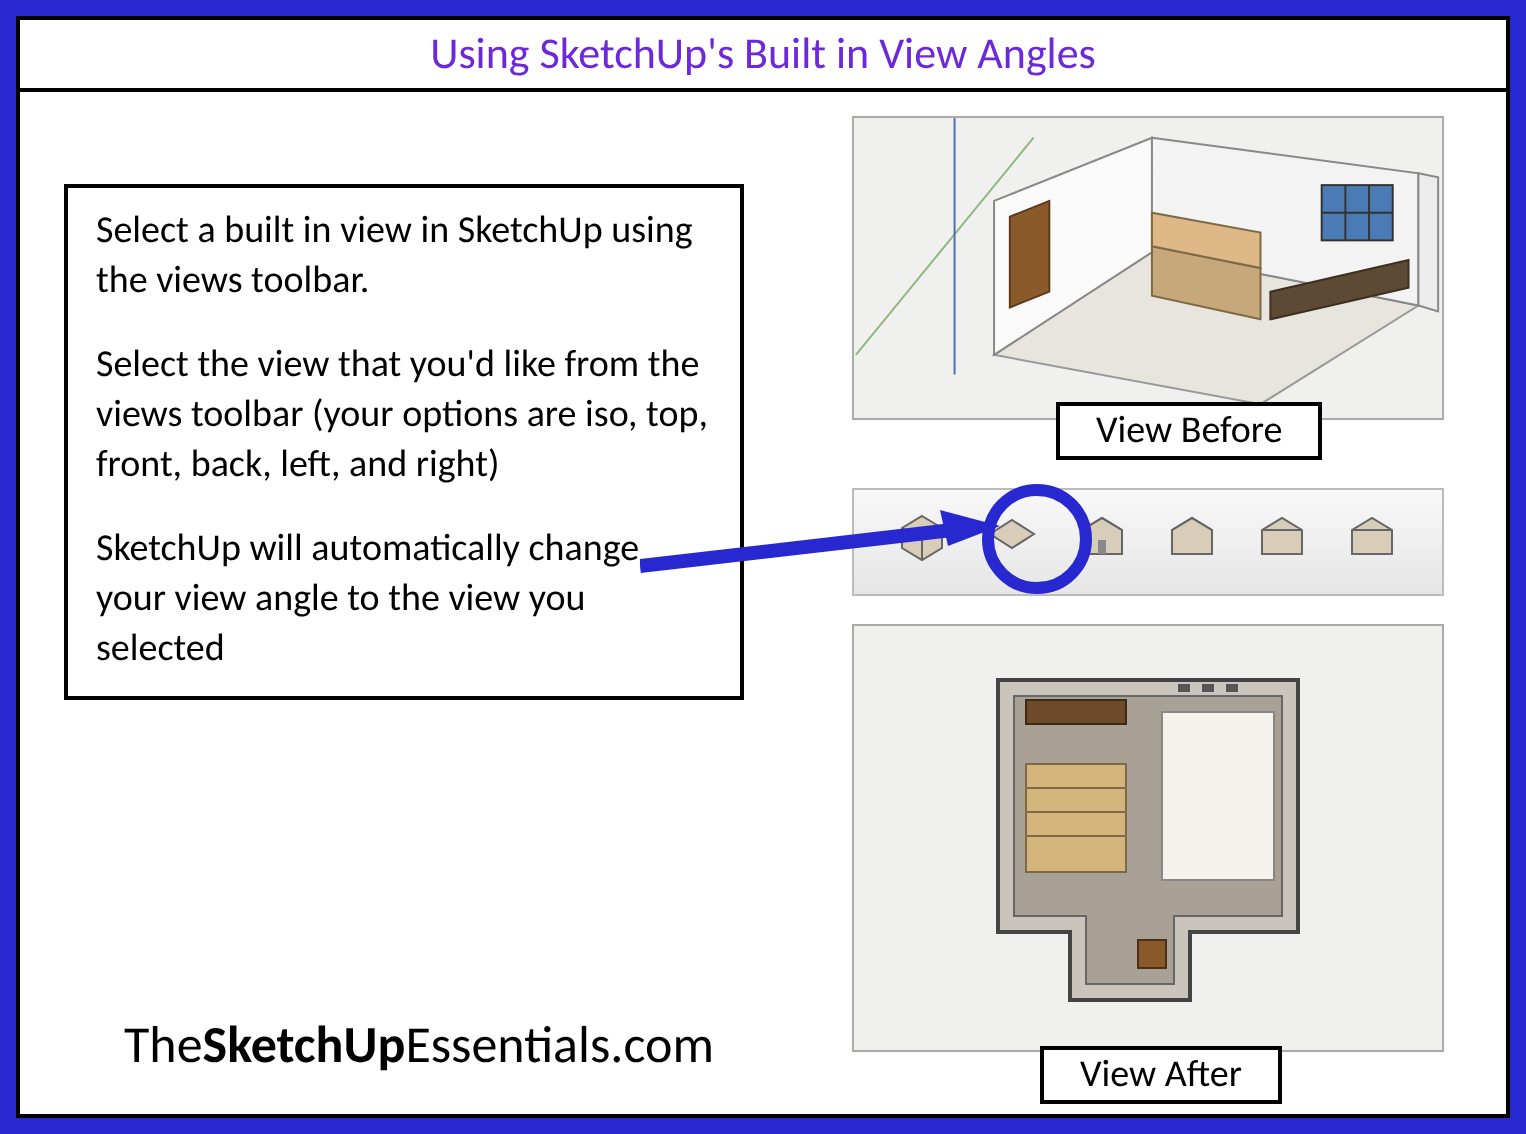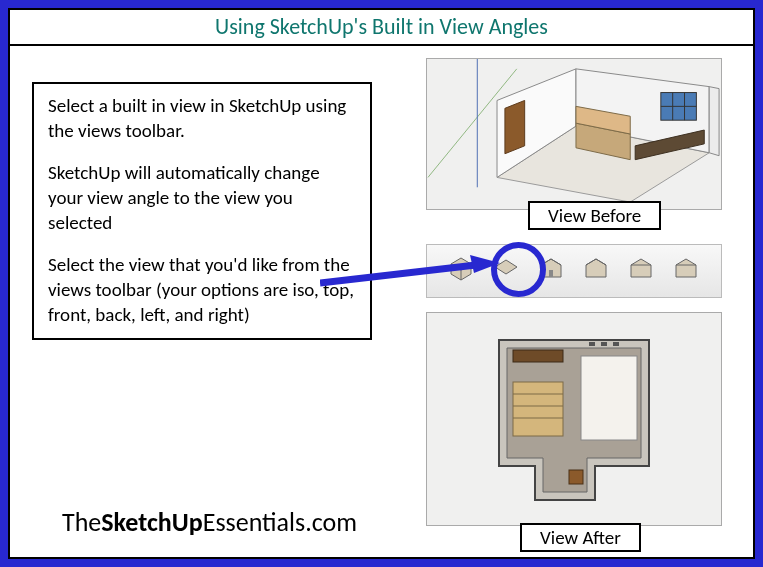--- a/index.html
+++ b/index.html
@@ -14,30 +14,30 @@
     width: 100%; height: 100%;
     border: 2px solid #000;
     position: relative;
   }
   .title-bar {
     height: 36px;
     border-bottom: 2px solid #000;
     text-align: center;
     font-size: 22px;
     line-height: 34px;
-    color: #0f766e;
+    color: #6d28d9;
   }
   .content {
     position: relative;
     width: 100%;
     height: calc(100% - 36px);
   }
   .text-box {
     position: absolute;
-    left: 22px; top: 36px;
+    left: 22px; top: 46px;
     width: 340px;
     border: 2px solid #000;
     padding: 10px 14px;
     font-size: 19px;
     line-height: 1.3;
     color: #000;
   }
   .text-box p { margin: 0 0 18px 0; }
   .text-box p:last-child { margin-bottom: 0; }
   .branding {
@@ -108,22 +108,22 @@
 <body>
 
 <div class="outer-frame">
   <div class="inner-frame">
     <div class="title-bar">Using SketchUp's Built in View Angles</div>
 
     <div class="content">
 
       <div class="text-box">
         <p>Select a built in view in SketchUp using the views toolbar.</p>
+        <p>Select the view that you'd like from the views toolbar (your options are iso, top, front, back, left, and right)</p>
         <p>SketchUp will automatically change your view angle to the view you selected</p>
-        <p>Select the view that you'd like from the views toolbar (your options are iso, top, front, back, left, and right)</p>
       </div>
 
       <div class="branding">
         <span>The</span><span class="bold">SketchUp</span><span>Essentials</span><span>.com</span>
       </div>
 
       <div class="panel-before">
         <svg class="iso-room" viewBox="0 0 296 152" preserveAspectRatio="xMidYMid meet">
           <line x1="0" y1="120" x2="90" y2="10" stroke="#8fb780" stroke-width="1"></line>
           <line x1="50" y1="0" x2="50" y2="130" stroke="#4e6fb3" stroke-width="1"></line>

